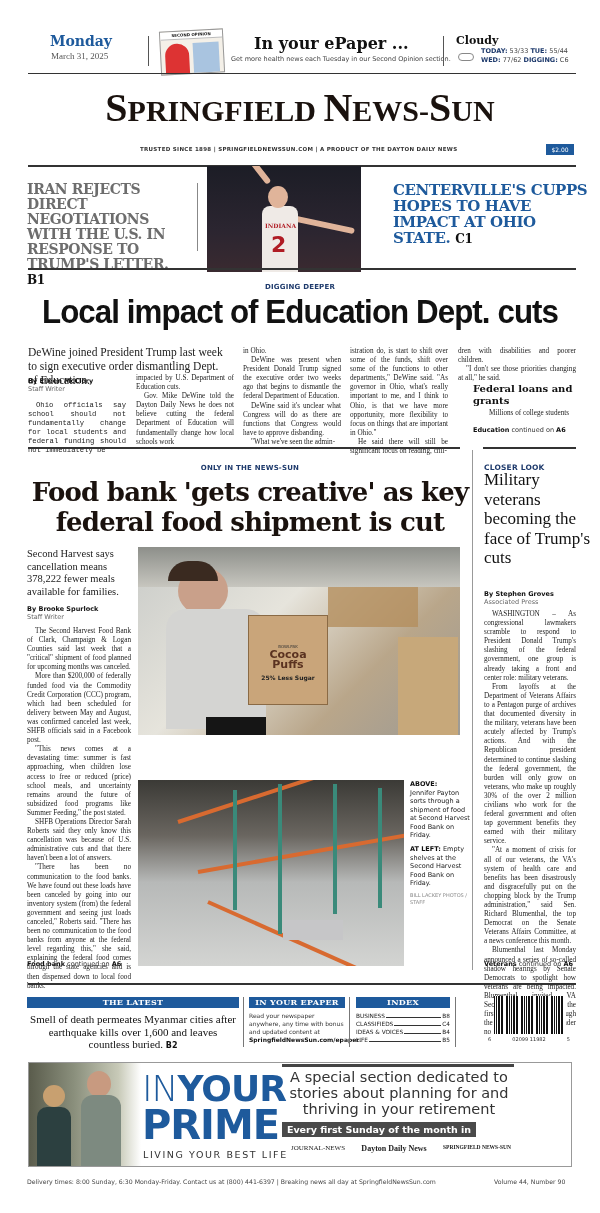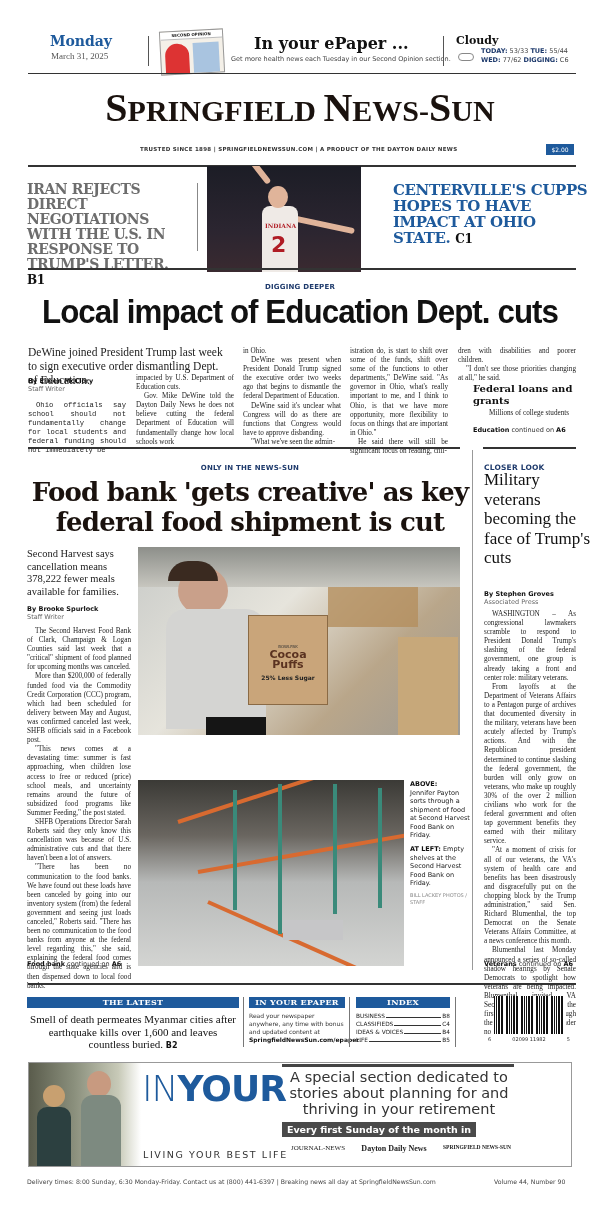--- a/index.html
+++ b/index.html
@@ -299,20 +299,21 @@
 </div>
 
 <div class="abs ad">
   <div class="ad-photo">
     <div style="position:absolute; left:14px; top:22px; width:22px; height:22px; background:#c8a070; border-radius:50%;"></div>
     <div style="position:absolute; left:8px; top:44px; width:34px; height:60px; background:#2c4040; border-radius:10px 10px 0 0;"></div>
     <div style="position:absolute; left:58px; top:8px; width:24px; height:26px; background:#c89a80; border-radius:50%;"></div>
     <div style="position:absolute; left:52px; top:32px; width:40px; height:72px; background:#7d8a80; border-radius:12px 12px 0 0;"></div>
   </div>
   <div class="ad-prime1"><span style="font-weight:200;">IN</span><b>YOUR</b></div>
+  <div class="ad-prime2">PRIME</div>
   <div class="ad-living">LIVING YOUR BEST LIFE</div>
   <div class="ad-bar"></div>
   <div class="ad-copy">A special section dedicated to stories about planning for and thriving in your retirement years.</div>
   <div class="ad-strip">Every first Sunday of the month in Life</div>
   <div class="ad-logos">
     <span>JOURNAL-NEWS</span>
     <span style="font-weight:bold; font-size:8px;">Dayton Daily News</span>
     <span style="font-size:5.5px; font-weight:bold;">SPRINGFIELD NEWS-SUN</span>
   </div>
 </div>

